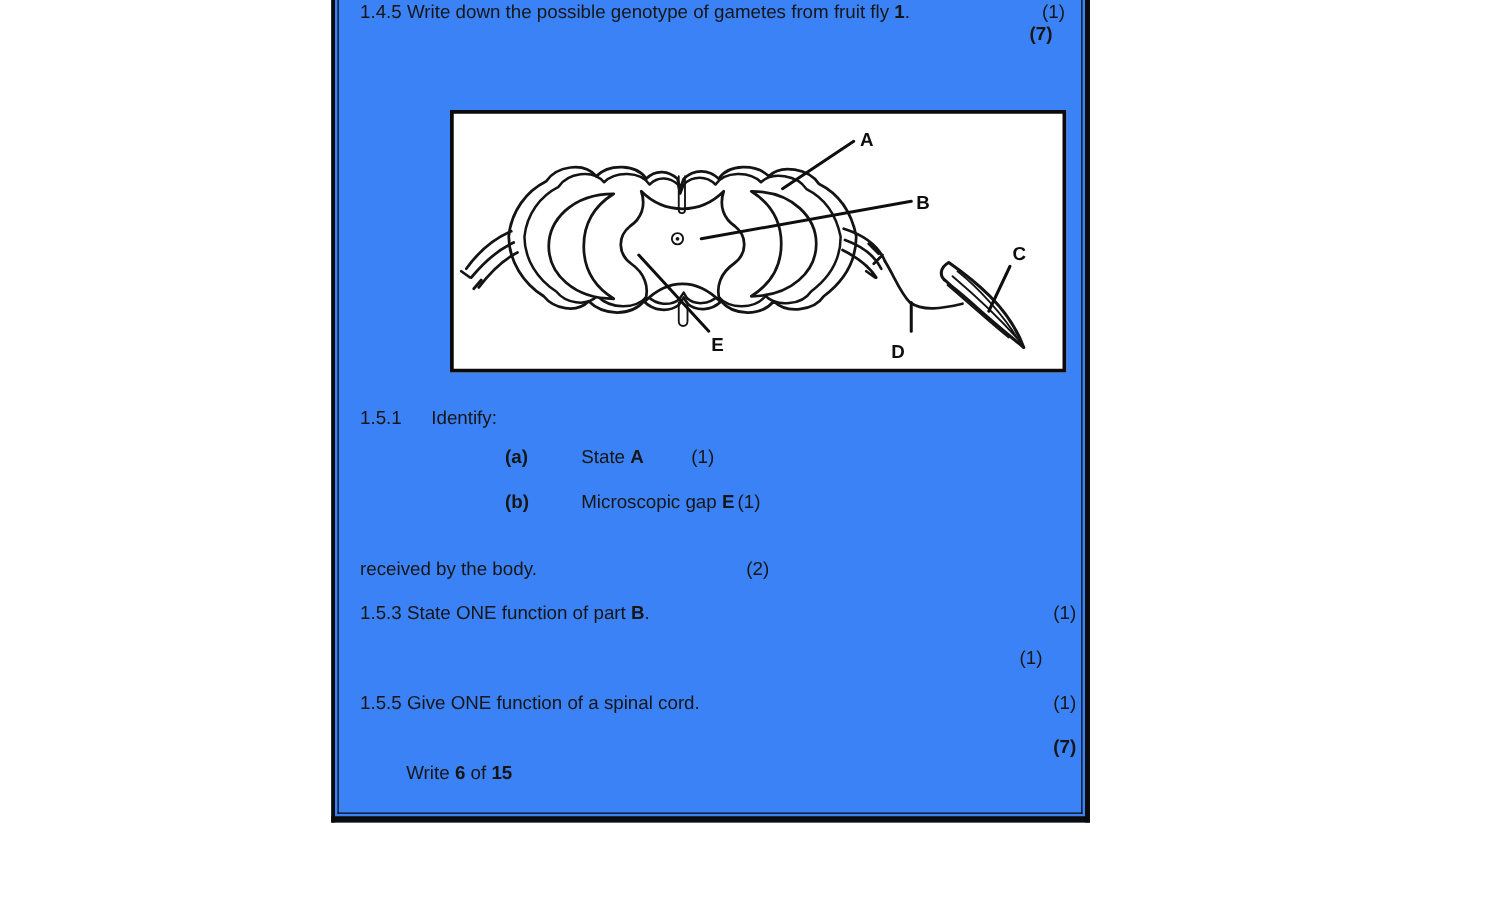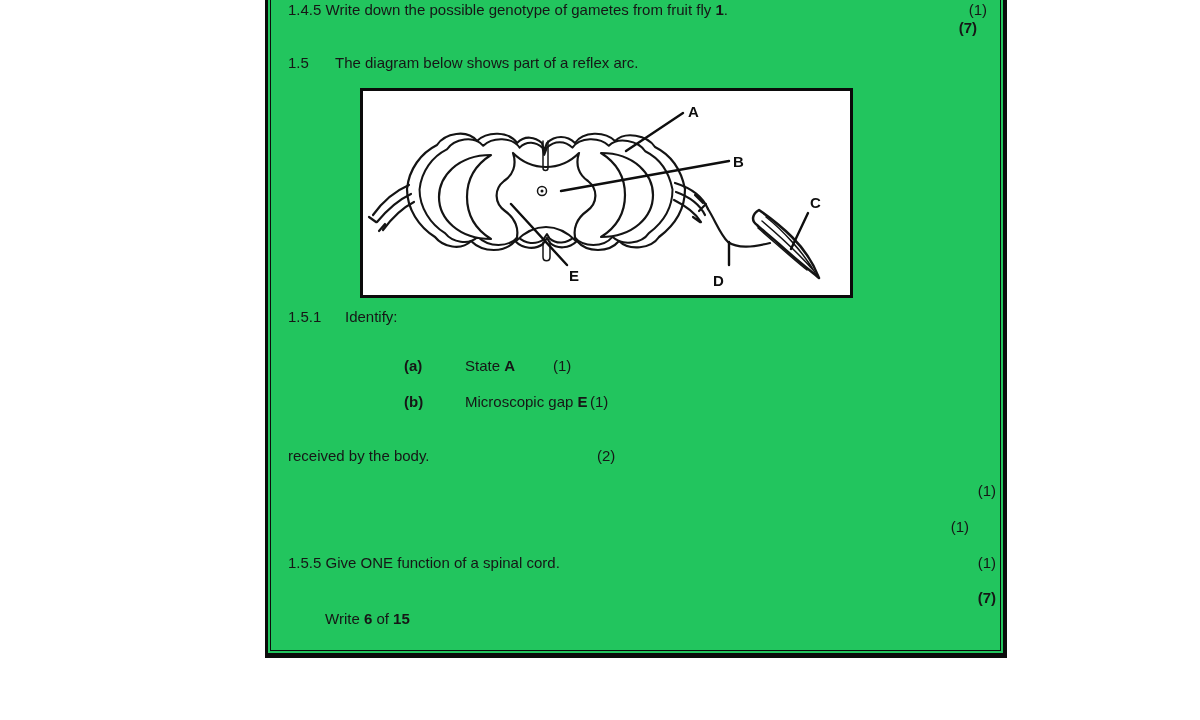--- a/index.html
+++ b/index.html
@@ -1,24 +1,24 @@
 <!DOCTYPE html>
 <html><head>
 <meta charset="utf-8">
 <style>
   html,body{margin:0;padding:0;}
   body{
     width:1200px;height:720px;background:#ffffff;position:relative;
     font-family:"Liberation Sans", sans-serif;color:#161616;overflow:hidden;
   }
   .page{
-    position:absolute;left:265px;top:0;width:742px;height:658px;
+    position:absolute;left:265px;top:0;width:607px;height:658px;
     box-sizing:border-box;border:3px solid #0b0b0b;border-top:none;
     border-right-width:4px;border-bottom-width:5px;padding:0 2px 2px 2px;
-    background:#22c55e;
+    background:#3b82f6;
   }
   .inner{
     position:relative;width:100%;height:100%;box-sizing:border-box;
     border:1px solid #0b0b0b;border-top:none;font-size:15px;line-height:17px;
   }
   .row{position:absolute;left:17px;right:4px;white-space:nowrap;}
   .mark{position:absolute;top:0;}
   .qnum{display:inline-block;width:47px;}
   .qnum2{display:inline-block;width:57px;}
   .ltr{position:absolute;left:116px;top:0;font-weight:bold;}
@@ -44,23 +44,20 @@
 
     <div class="row" style="top:1px">
       <span><span>1.4.5 Write down the possible genotype of gametes from fruit fly </span><b>1</b><span>.</span></span>
       <span class="mark" style="right:9px">(1)</span>
     </div>
 
     <div class="row" style="top:19px">
       <b class="mark" style="right:19px">(7)</b>
     </div>
 
-    <div class="row" style="top:54px">
-      <span class="qnum">1.5</span><span>The diagram below shows part of a reflex arc.</span>
-    </div>
 
     <div class="diagram">
       <svg viewBox="0 0 487 204" width="487" height="204">
 
         <path id="cordOuter" class="ln" d="M 44,98 C 46,78 58,62 74,54 C 82,42 104,38 114,50 C 124,40 146,40 154,52 C 162,44 172,46 179,52 L 181,60 L 184,52 C 192,44 204,44 212,52 C 220,40 242,40 252,50 C 262,40 284,44 292,56 C 308,64 318,78 322,98 C 322,118 312,134 296,146 C 288,158 266,160 256,150 C 246,162 224,162 214,150 C 206,158 194,158 187,152 L 184,147 L 180,153 C 172,159 160,158 152,150 C 142,162 120,162 108,150 C 98,160 80,156 72,146 C 56,136 44,118 44,98 Z"></path>
 
         <use href="#cordOuter" transform="translate(16.5,9.3) scale(0.91)"></use>
 
         <path class="ln fillw" d="M 128,64 C 94,64 76,86 76,106 C 76,128 96,148 128,148 C 112,138 104,124 104,106 C 104,88 112,74 128,64 Z"></path>
 
@@ -94,21 +91,21 @@
         <path class="ptr" d="M 204,174 L 148,113"></path>
 
         <text x="325" y="26">A</text>
         <text x="370" y="76">B</text>
         <text x="447" y="117">C</text>
         <text x="350" y="195">D</text>
         <text x="206" y="190">E</text>
       </svg>
     </div>
 
-    <div class="row" style="top:308px">
+    <div class="row" style="top:326px">
       <span class="qnum2">1.5.1</span><span>Identify:</span>
     </div>
 
     <div class="row" style="top:357px">
       <span class="ltr">(a)</span>
       <span class="itxt"><span>State </span><b>A</b></span>
       <span class="imark" style="left:265px">(1)</span>
     </div>
 
     <div class="row" style="top:393px">
@@ -116,20 +113,21 @@
       <span class="itxt"><span>Microscopic gap </span><b>E</b></span>
       <span class="imark" style="left:302px">(1)</span>
     </div>
 
     <div class="row" style="top:447px">
       <span>received by the body.</span>
       <span class="imark" style="left:309px">(2)</span>
     </div>
 
     <div class="row" style="top:482px">
+      <span><span>1.5.3 State ONE function of part </span><b>B</b><span>.</span></span>
       <span class="mark" style="right:0">(1)</span>
     </div>
 
     <div class="row" style="top:518px">
       <span class="mark" style="right:27px">(1)</span>
     </div>
 
     <div class="row" style="top:554px">
       <span>1.5.5 Give ONE function of a spinal cord.</span>
       <span class="mark" style="right:0">(1)</span>

